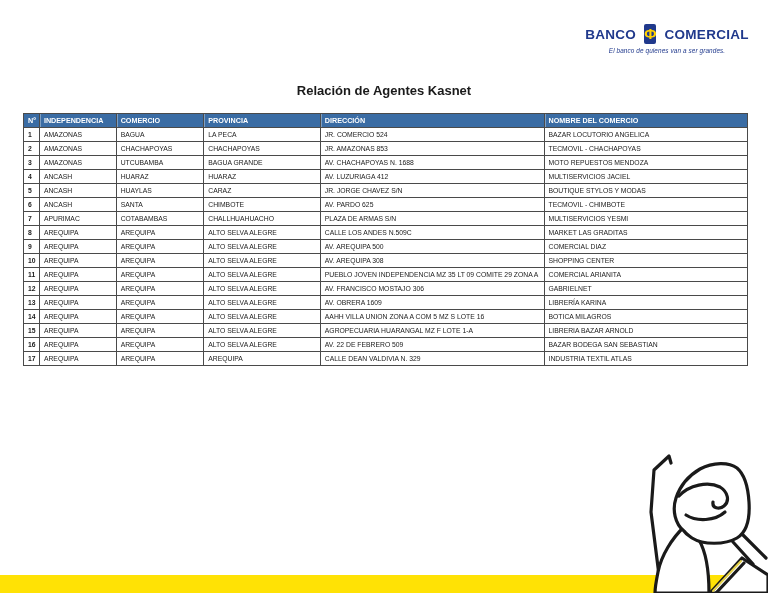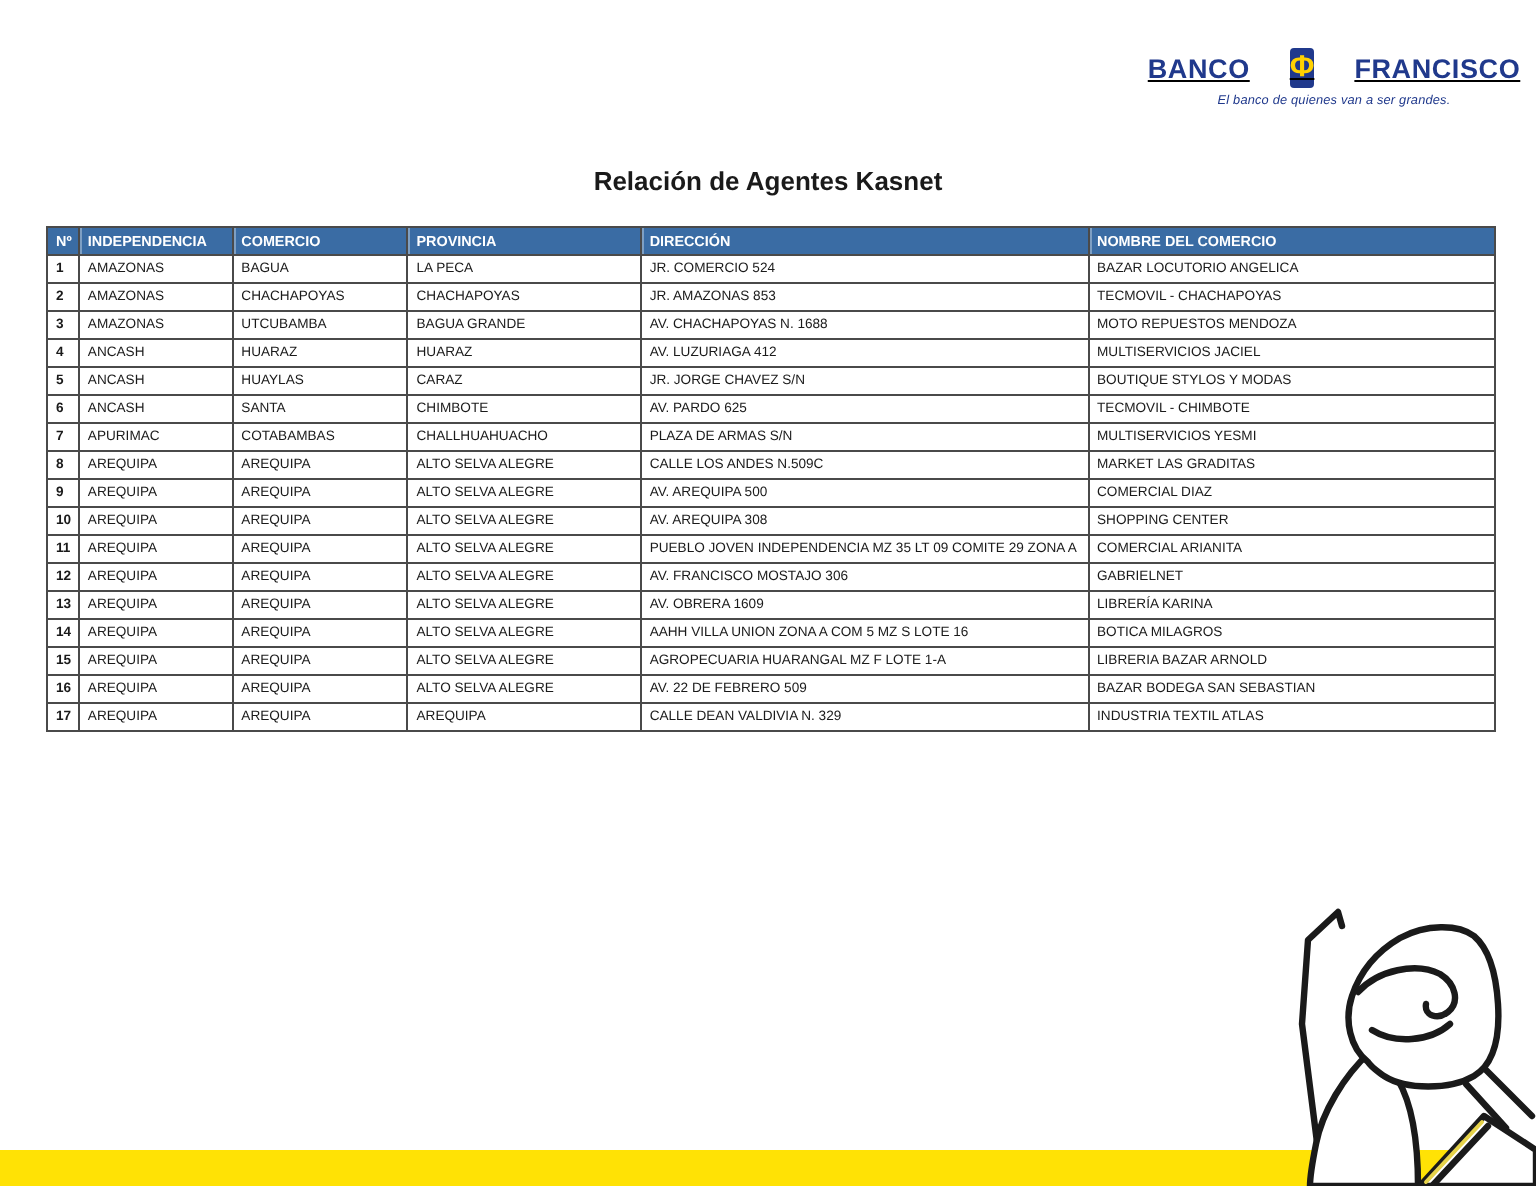--- a/index.html
+++ b/index.html
@@ -18,22 +18,21 @@
     position: absolute;
     top: 24px;
     right: 22px;
     width: 158px;
     text-align: center;
   }
   .logo-row {
     display: flex;
     align-items: center;
     justify-content: center;
-    gap: 20px;
-    text-decoration: underline;
+    gap: 8px;
   }
   .logo-word {
     color: #20398c;
     font-weight: bold;
     font-size: 13.5px;
     letter-spacing: 0.3px;
   }
   .logo-mark {
     width: 20px;
     height: 20px;
@@ -122,21 +121,21 @@
 </style>
 </head>
 <body>
 
 <div class="page">
 
   <div class="logo">
     <div class="logo-row">
       <span class="logo-word">BANCO</span>
       <span class="logo-mark">Φ</span>
-      <span class="logo-word">FRANCISCO</span>
+      <span class="logo-word">COMERCIAL</span>
     </div>
     <div class="logo-tagline">El banco de quienes van a ser grandes.</div>
   </div>
 
   <div class="doc-title">Relación de Agentes Kasnet</div>
 
   <table class="agents-table">
     <colgroup>
       <col class="col-no">
         <col class="col-dep">

